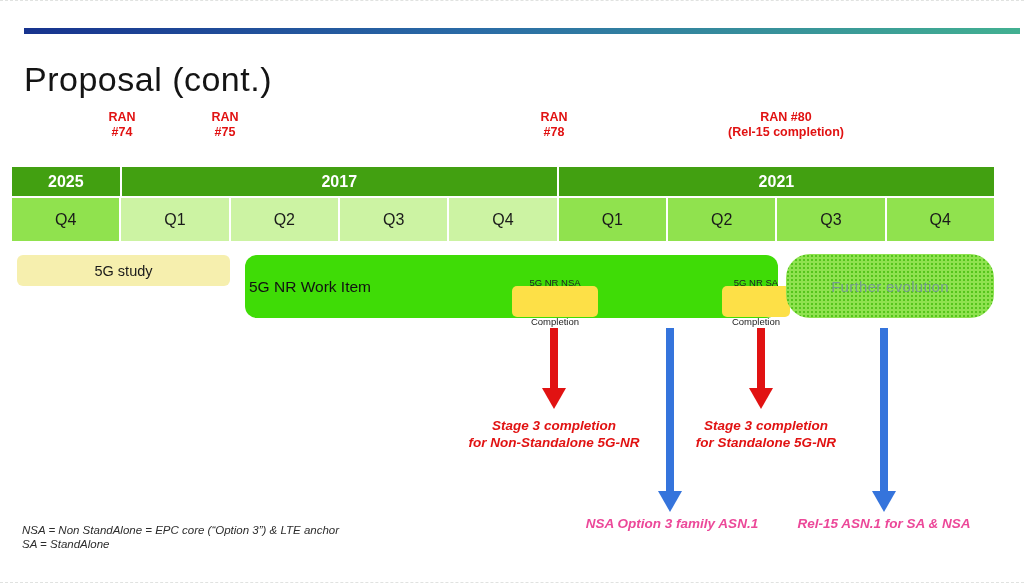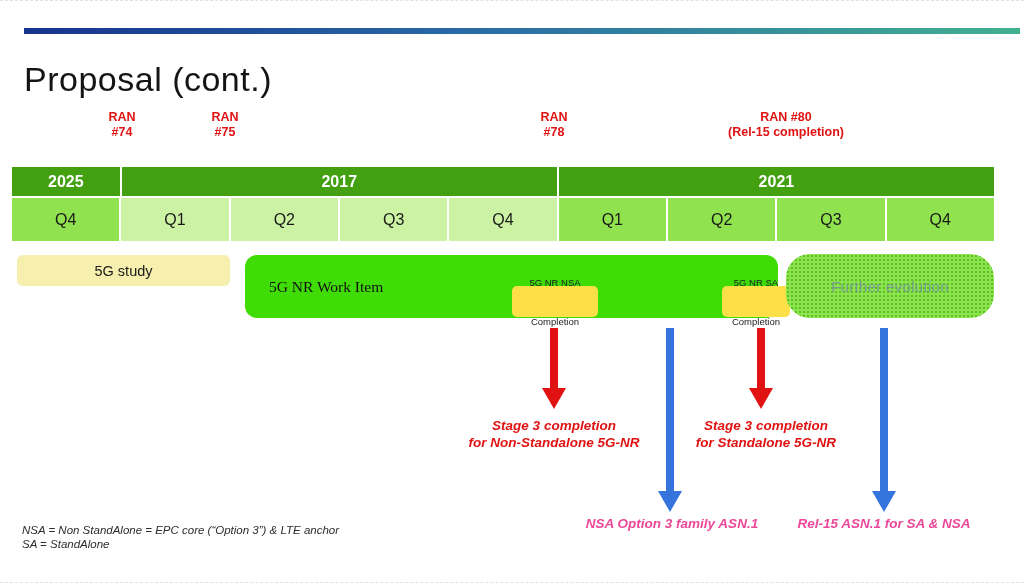--- a/index.html
+++ b/index.html
@@ -52,21 +52,21 @@
   .bar-study {
     left:17px; top:255px; width:213px; height:31px;
     background:#f6efae; border-radius:6px;
     display:flex; align-items:center; justify-content:center;
     font-size:14.5px; color:#1a1a1a;
   }
   .bar-workitem {
     left:245px; top:255px; width:533px; height:63px;
     background:#3fdc06; border-radius:12px;
     display:flex; align-items:center;
-    padding-left:24px; font-size:15.5px; color:#111;font-family:Liberation Serif, serif;
+    padding-left:4px; font-size:15.5px; color:#111;
   }
   .mini-box {
     top:286px; height:31px; border-radius:5px;
     background:#fde047;
     display:flex; flex-direction:column; align-items:center; justify-content:center;
     font-size:9.5px; line-height:11px; color:#222; text-align:center;gap:28px;
   }
   .mini-nsa { left:512px; width:86px; }
   .mini-sa  { left:722px; width:68px; }
   .bar-further {

